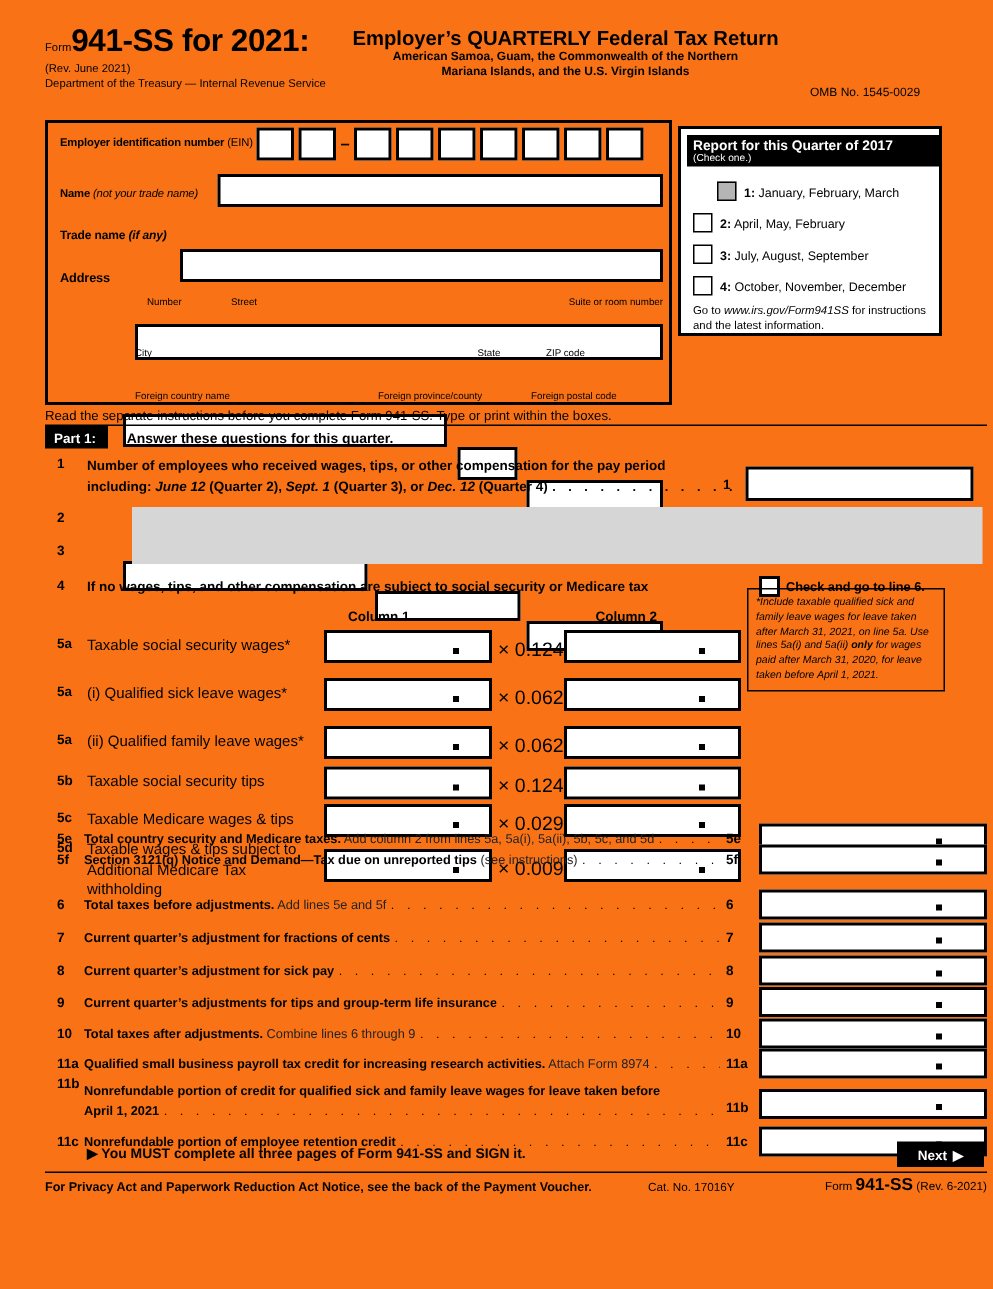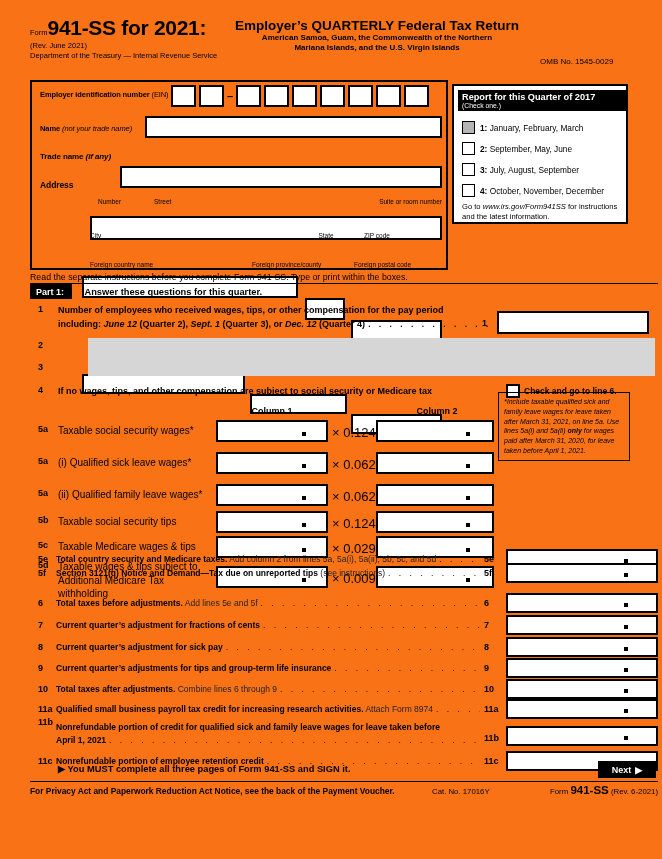--- a/index.html
+++ b/index.html
@@ -39,21 +39,21 @@
   
   .instr{left:30px;top:272px;font-size:8.8px;}
   .partbar{left:30px;top:283px;width:628px;height:16px;border-top:1px solid #000;}
   .partlabel{display:inline-block;background:#000;color:#fff;font-weight:bold;font-size:9px;
              padding:2.5px 8px 2.5px 6px;vertical-align:top;}
   .parttitle{font-size:9.3px;font-weight:bold;margin-left:8px;vertical-align:top;padding-top:3px;display:inline-block;}
   .lnum{font-size:9px;font-weight:bold;}
   .ltext{font-size:9px;font-weight:bold;line-height:1.5;}
   .grayband{left:88px;top:338px;width:567px;height:38px;background:var(--gray-band,#d6d6d6);}
   .lead{overflow:hidden;white-space:nowrap;font-size:8.5px;word-spacing:6px;flex:1;min-width:6px;padding:0 3px;}
-  .colhead{font-size:9px;font-weight:bold;text-align:center;width:80px;}
+  .colhead{font-size:9px;font-weight:bold;width:80px;}
   
   .taxrow{left:30px;width:600px;height:30px;}
   .taxrow .tnum{position:absolute;left:8px;top:4px;font-size:9px;font-weight:bold;}
   .taxrow .tlbl{position:absolute;left:28px;top:4px;font-size:10px;font-weight:normal;line-height:1.35;width:158px;}
   .taxrow .box1{position:absolute;left:186px;top:0;width:112px;height:22px;}
   .taxrow .mult{position:absolute;left:302px;top:5px;font-size:13px;}
   .taxrow .box2{position:absolute;left:346px;top:0;width:118px;height:22px;}
   .taxrow.tall .tnum,.taxrow.tall .tlbl{top:0;}
   .taxrow.tall .box1,.taxrow.tall .box2{top:6px;}
   .fnote{left:498px;top:392px;width:132px;border:1.5px solid #000;box-sizing:border-box;
@@ -146,27 +146,27 @@
     <div class="abs sublabel" style="left:58px;top:179px;">Foreign country name</div>
     <div class="abs sublabel" style="left:220px;top:179px;">Foreign province/county</div>
     <div class="abs sublabel" style="left:322px;top:179px;">Foreign postal code</div>
   </div>
 
   <div class="abs qbox">
     <div class="qhdr">
       <div class="qtitle">Report for this Quarter of 2017</div>
       <div class="qsub">(Check one.)</div>
     </div>
-    <div class="qrow" style="top:34px;">
+    <div class="qrow" style="top:34px;margin-left:16px;">
       <span class="qcheck checked"></span>
       <span class="qlbl"><span class="b">1:</span> <span>January, February, March</span></span>
     </div>
     <div class="qrow" style="top:55px;">
       <span class="qcheck"></span>
-      <span class="qlbl"><span class="b">2:</span> <span>September, May, June</span></span>
+      <span class="qlbl"><span class="b">2:</span> <span>April, May, February</span></span>
     </div>
     <div class="qrow" style="top:76px;">
       <span class="qcheck"></span>
       <span class="qlbl"><span class="b">3:</span> <span>July, August, September</span></span>
     </div>
     <div class="qrow" style="top:97px;">
       <span class="qcheck"></span>
       <span class="qlbl"><span class="b">4:</span> <span>October, November, December</span></span>
     </div>
     <div class="qgoto">

